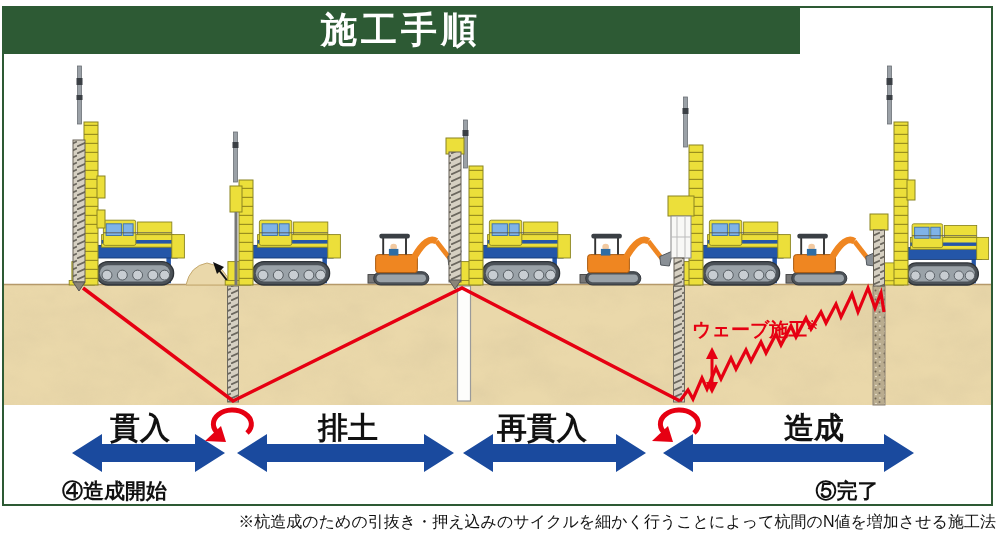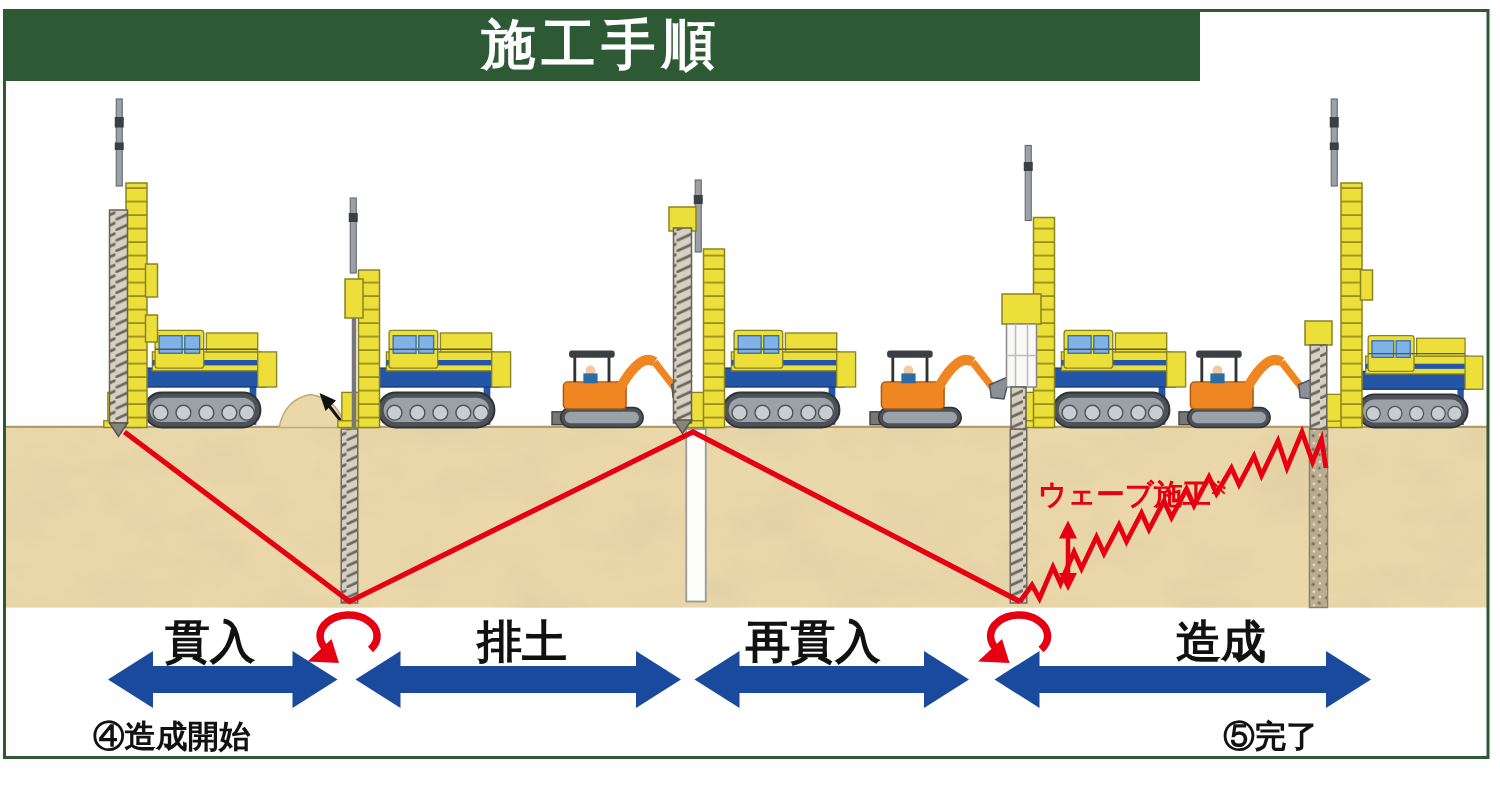--- a/index.html
+++ b/index.html
@@ -198,13 +198,14 @@
   <div class="overlay phase-label" style="left:542px">再貫入</div>
   <div class="overlay phase-label" style="left:814px">造成</div>
 
   <div class="overlay step-label" style="left:62px">④造成開始</div>
   <div class="overlay step-label step-centered" style="left:847px">⑤完了</div>
 
   <div class="overlay wave-label">
     <span>ウェーブ施工</span><sup>※</sup>
   </div>
 
+  <div class="overlay footnote">※杭造成のための引抜き・押え込みのサイクルを細かく行うことによって杭間のN値を増加させる施工法</div>
 </div>
 
 </body></html>

